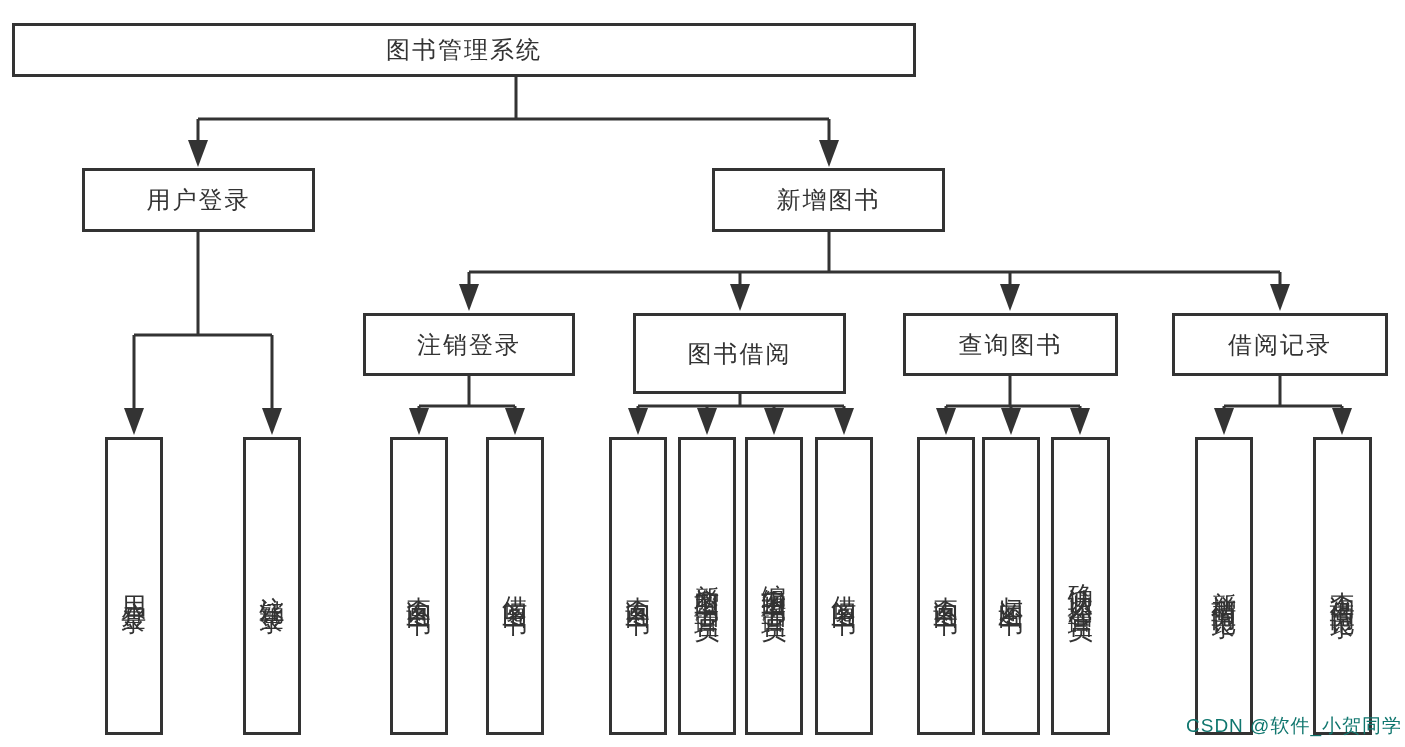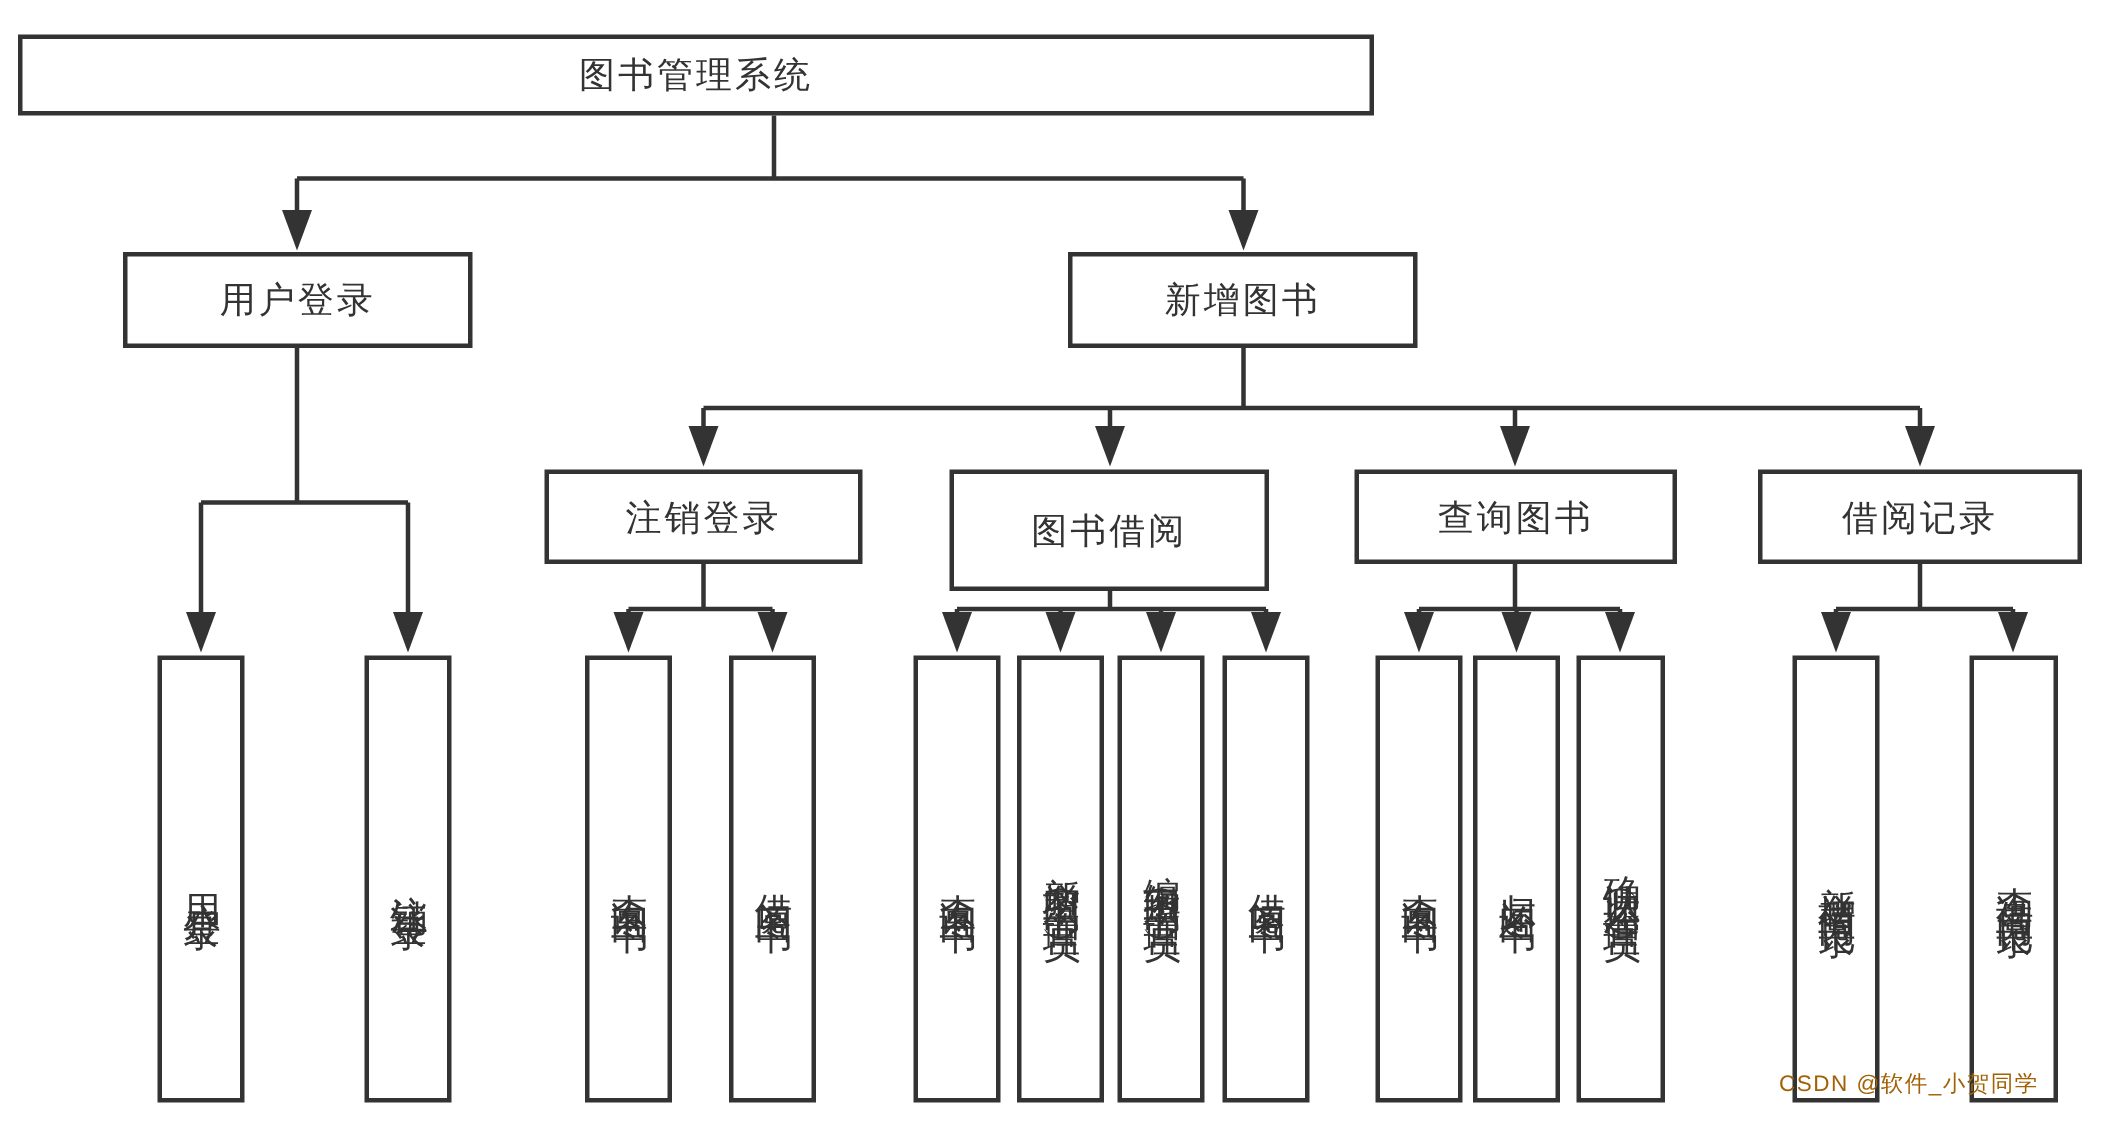--- a/index.html
+++ b/index.html
@@ -12,21 +12,21 @@
     position:absolute;box-sizing:border-box;border:3px solid #333333;background:#ffffff;
     display:flex;align-items:center;justify-content:center;z-index:2;
   }
   .node.h .label{font-size:24px;letter-spacing:2px;white-space:nowrap;}
   .node.v .label{
     writing-mode:vertical-rl;text-orientation:mixed;
     font-size:25px;letter-spacing:5px;line-height:1.05;white-space:nowrap;
   }
   .watermark{
     position:absolute;left:1186px;top:713px;z-index:3;
-    font-size:15px;letter-spacing:1px;color:#a16207;white-space:nowrap;
+    font-size:19px;letter-spacing:1px;color:#0f766e;white-space:nowrap;
   }
 </style>
 </head>
 <body>
 
 <div class="stage">
 
   <svg class="wires" width="1405" height="747" viewBox="0 0 1405 747">
 
     <path d="M516 67 V119 M198 119 H829

